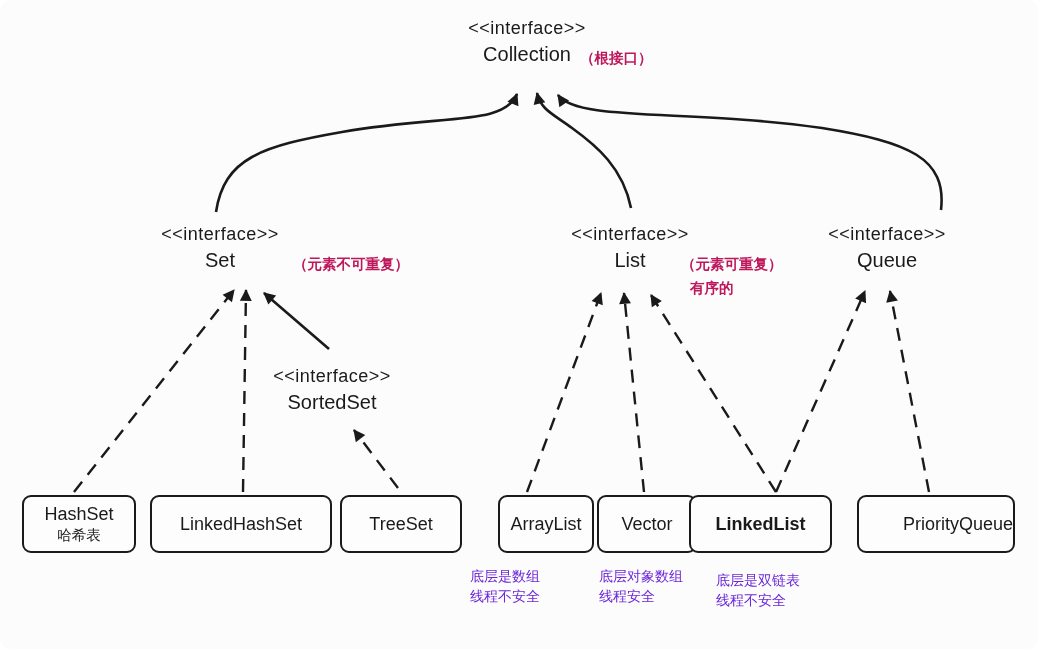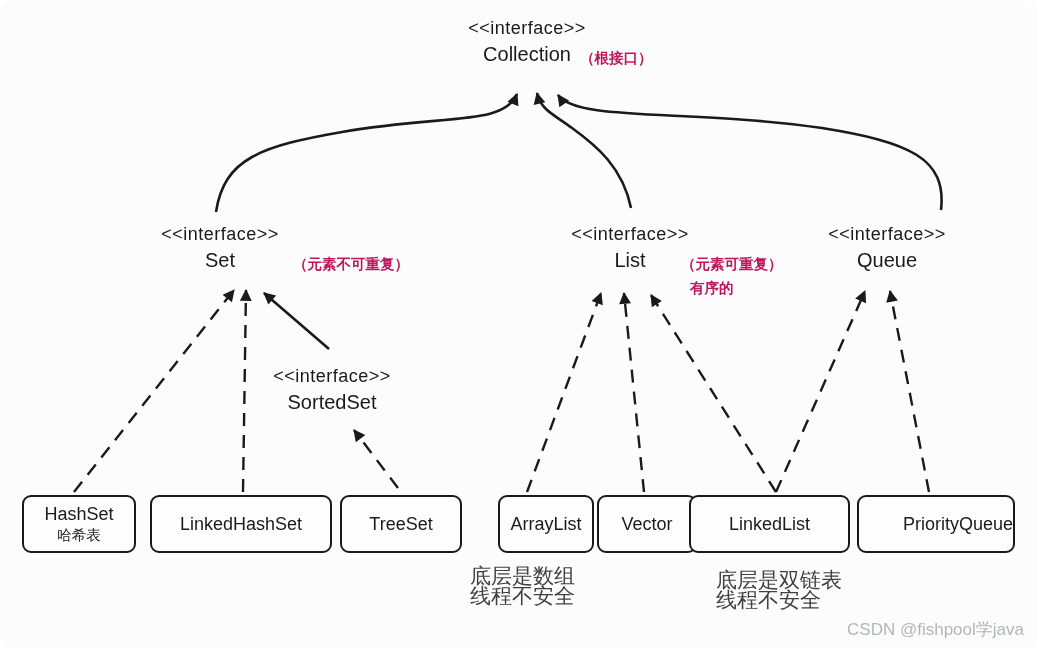--- a/index.html
+++ b/index.html
@@ -13,21 +13,21 @@
   .node{position:absolute;width:190px;text-align:center;}
   .stereo{font-size:18px;letter-spacing:.5px;line-height:22px;white-space:nowrap;}
   .iname{font-size:20px;line-height:24px;margin-top:3px;white-space:nowrap;}
   .anno{position:absolute;font-size:14.5px;font-weight:bold;white-space:nowrap;text-align:left;color:#be185d;}
   .cbox{
     position:absolute;height:58px;border:2.2px solid #1a1a1a;border-radius:9px;background:#fdfdfd;
     display:flex;flex-direction:column;align-items:center;justify-content:center;box-sizing:border-box;
   }
   .clabel{font-size:18px;white-space:nowrap;}
   .csub{font-size:14.5px;margin-top:1px;white-space:nowrap;}
-  .note{position:absolute;font-size:21px;line-height:20px;color:#404040;white-space:nowrap;}
+  .note{position:absolute;font-size:14px;line-height:20px;color:#6d28d9;white-space:nowrap;}
   .watermark{position:absolute;right:14px;top:618px;font-size:17px;color:#b3b6b8;white-space:nowrap;}
 </style>
 </head>
 <body>
 
 <div class="stage">
 
   <svg width="1038" height="649" viewBox="0 0 1038 649">
     <defs>
       <marker id="ah" viewBox="0 0 12 12" refX="10.5" refY="6" markerWidth="15" markerHeight="13" orient="auto" markerUnits="userSpaceOnUse">
@@ -86,30 +86,33 @@
   </div>
   <div class="cbox" style="left:150px;top:495px;width:182px;">
     <div class="clabel">LinkedHashSet</div>
   </div>
   <div class="cbox" style="left:470px;top:495px;width:96px;margin-left:28px;">
     <div class="clabel">ArrayList</div>
   </div>
   <div class="cbox" style="left:597px;top:495px;width:100px;">
     <div class="clabel">Vector</div>
   </div>
-  <div class="cbox" style="left:689px;top:495px;width:161px;">
+  <div class="cbox" style="left:689px;top:495px;width:143px;font-weight:bold;">
     <div class="clabel">LinkedList</div>
   </div>
   <div class="cbox" style="left:857px;top:495px;width:158px;align-items:flex-end;">
     <div class="clabel">PriorityQueue</div>
   </div>
 
   <div class="note" style="left:470px;top:566px;">
     <div>底层是数组</div>
     <div>线程不安全</div>
   </div>
+  <div class="note" style="left:599px;top:566px;">
+    <div>底层对象数组</div>
+    <div>线程安全</div>
+  </div>
   <div class="note" style="left:716px;top:570px;">
     <div>底层是双链表</div>
     <div>线程不安全</div>
   </div>
 
-  <div class="watermark">CSDN @fishpool学java</div>
 </div>
 
 </body></html>

